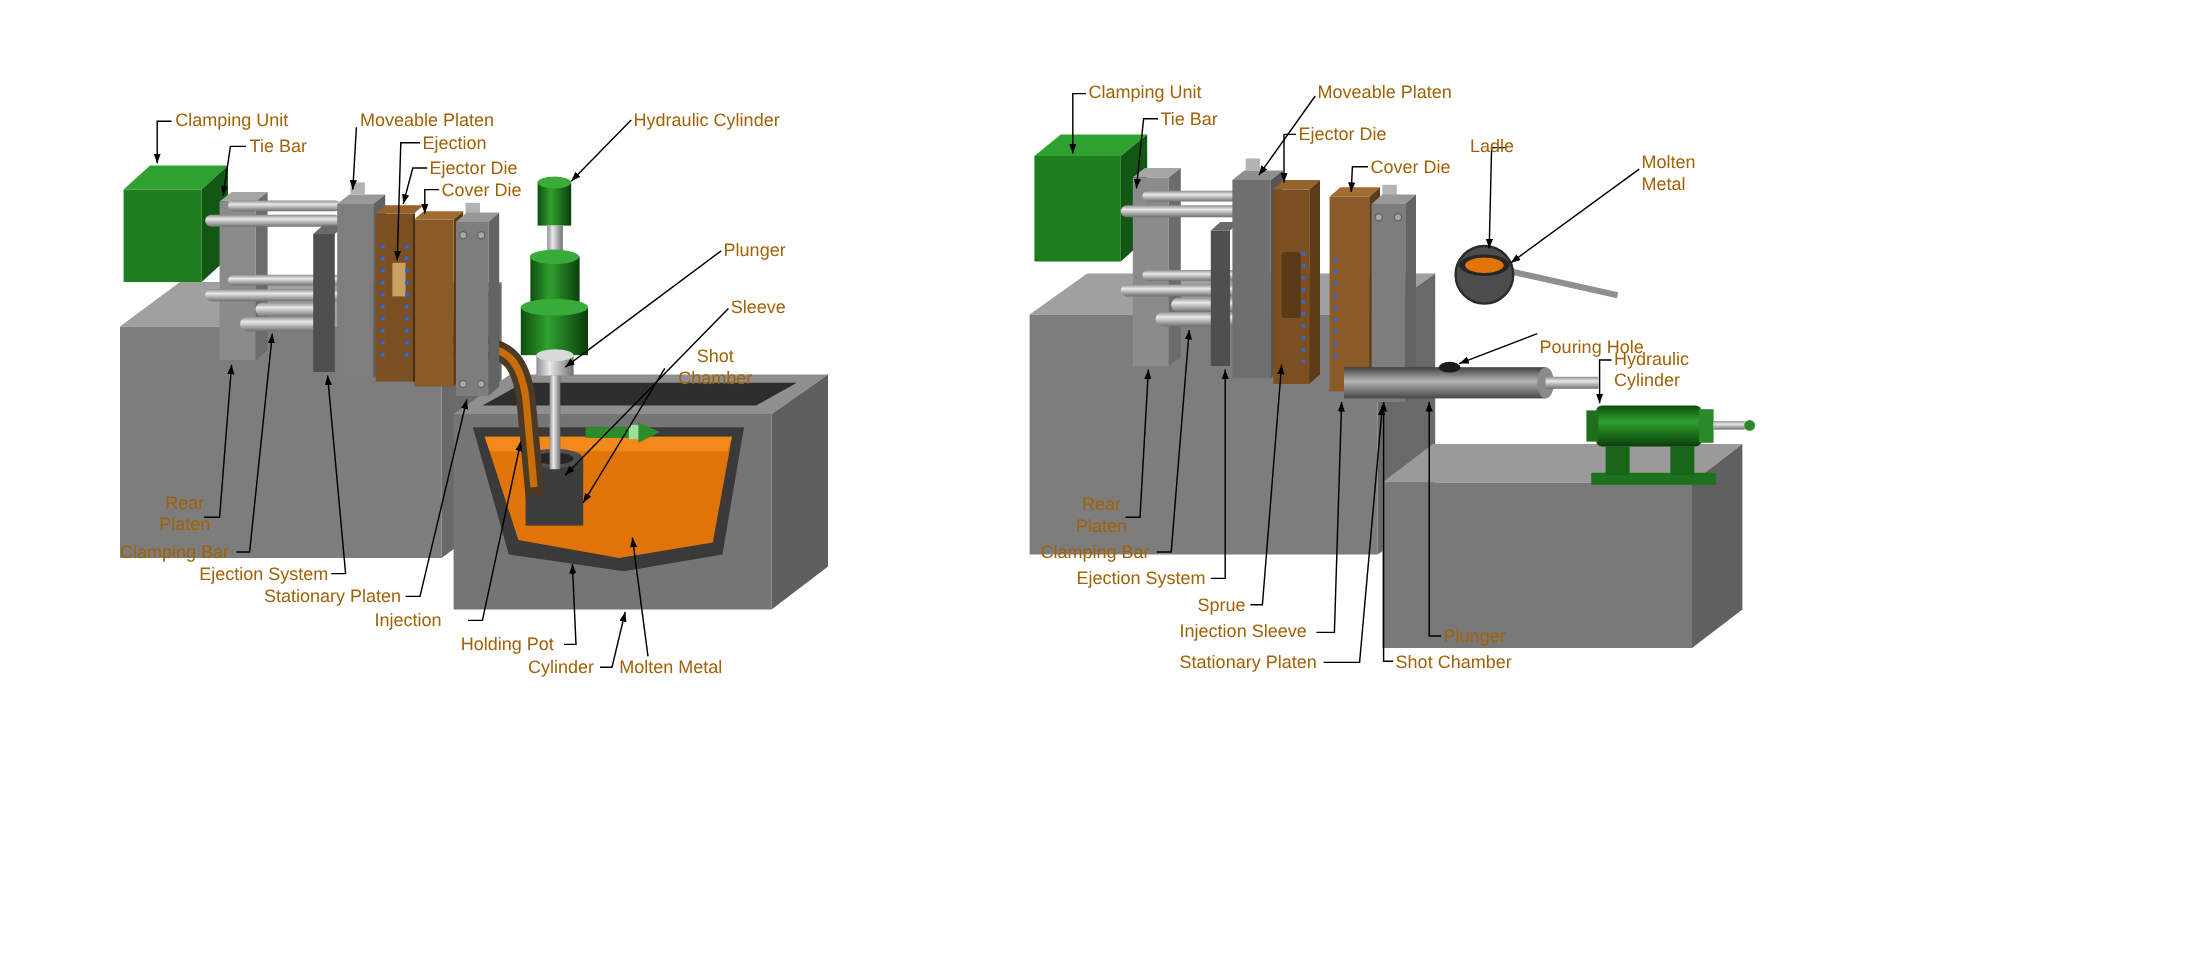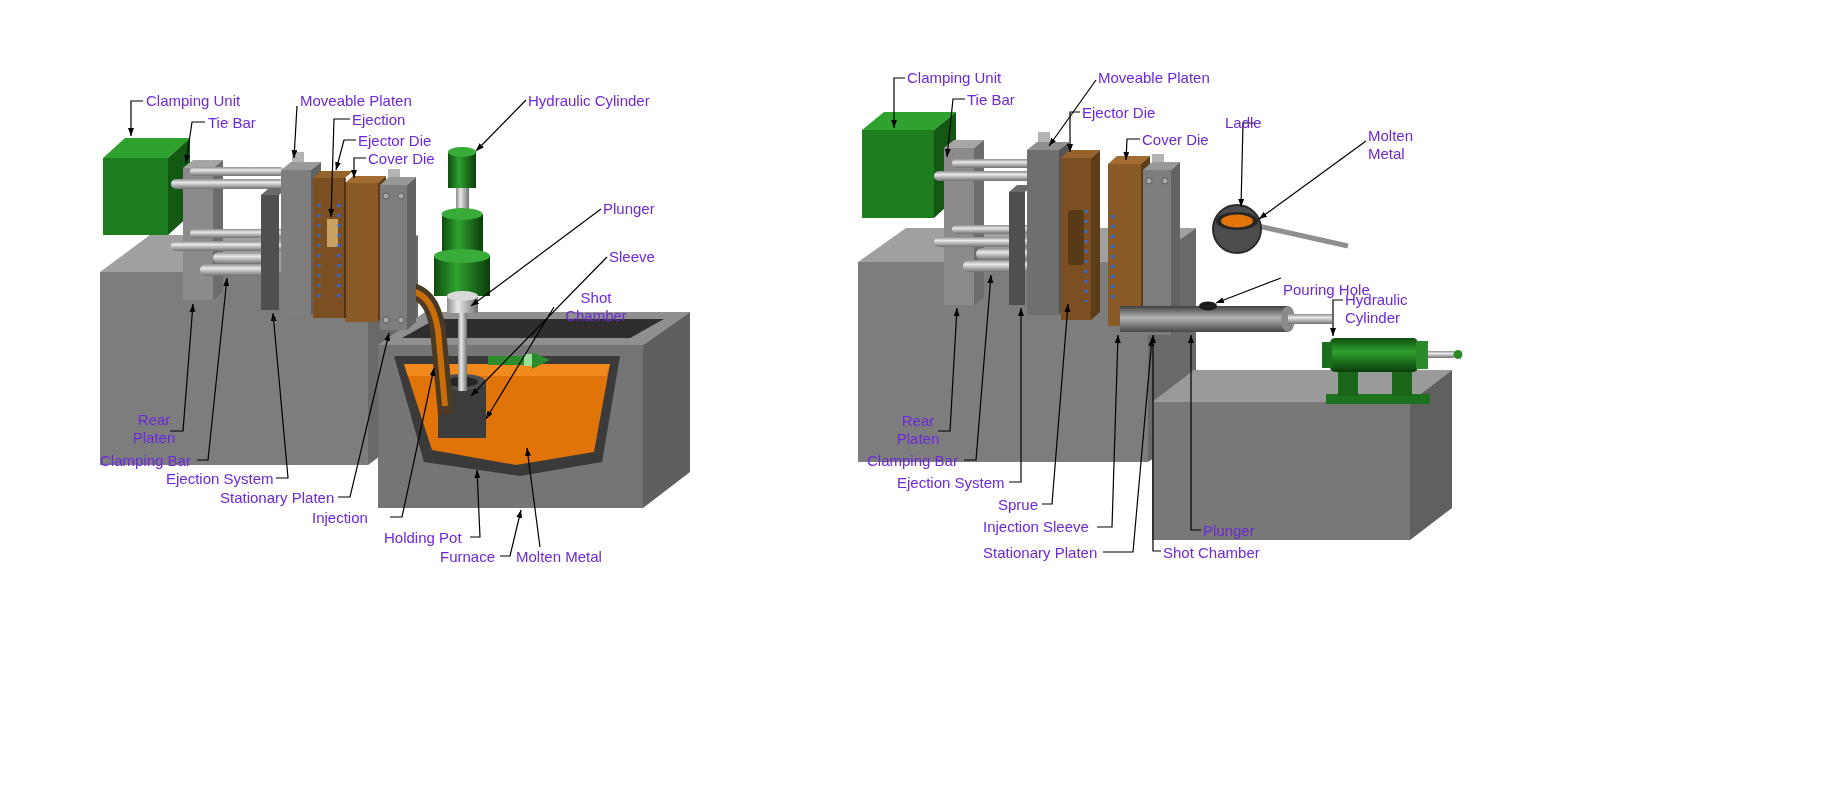--- a/index.html
+++ b/index.html
@@ -1,20 +1,20 @@
 <!DOCTYPE html>
 <html><head>
 <meta charset="utf-8">
 <style>
   * { margin:0; padding:0; box-sizing:border-box; }
   html,body { background:#ffffff; }
   body { font-family:"Liberation Sans", sans-serif; }
   #stage { position:relative; width:1828px; height:794px; background:#ffffff; overflow:hidden; }
   #art { position:absolute; left:0; top:0; }
-  .lbl { position:absolute; font-size:15px; line-height:18px; color:#6d28d9; white-space:nowrap; }
+  .lbl { position:absolute; font-size:15px; line-height:18px; color:#a16207; white-space:nowrap; }
   .wrap { white-space:normal; }
   .c { text-align:center; }
   .leader { fill:none; stroke:#000; stroke-width:1.2; }
 </style>
 </head>
 <body>
 
 <div id="stage">
 
 <svg id="art" width="1828" height="794" viewBox="0 0 1828 794">
@@ -283,21 +283,21 @@
 <div class="lbl" style="left:528px;top:92px">Hydraulic Cylinder</div>
 <div class="lbl" style="left:603px;top:200px">Plunger</div>
 <div class="lbl" style="left:609px;top:248px">Sleeve</div>
 <div class="lbl wrap c" style="left:556px;top:289px;width:80px">Shot Chamber</div>
 <div class="lbl wrap c" style="left:124px;top:411px;width:60px">Rear Platen</div>
 <div class="lbl" style="left:100px;top:452px">Clamping Bar</div>
 <div class="lbl" style="left:166px;top:470px">Ejection System</div>
 <div class="lbl" style="left:220px;top:489px">Stationary Platen</div>
 <div class="lbl" style="left:312px;top:509px">Injection</div>
 <div class="lbl" style="left:384px;top:529px">Holding Pot</div>
-<div class="lbl" style="left:440px;top:548px">Furnace</div>
+<div class="lbl" style="left:440px;top:548px">Cylinder</div>
 <div class="lbl" style="left:516px;top:548px">Molten Metal</div>
 
 <div class="lbl" style="left:907px;top:69px">Clamping Unit</div>
 <div class="lbl" style="left:967px;top:91px">Tie Bar</div>
 <div class="lbl" style="left:1098px;top:69px">Moveable Platen</div>
 <div class="lbl" style="left:1082px;top:104px">Ejector Die</div>
 <div class="lbl" style="left:1142px;top:131px">Cover Die</div>
 <div class="lbl" style="left:1225px;top:114px">Ladle</div>
 <div class="lbl wrap" style="left:1368px;top:127px;width:60px">Molten Metal</div>
 <div class="lbl" style="left:1283px;top:281px">Pouring Hole</div>

